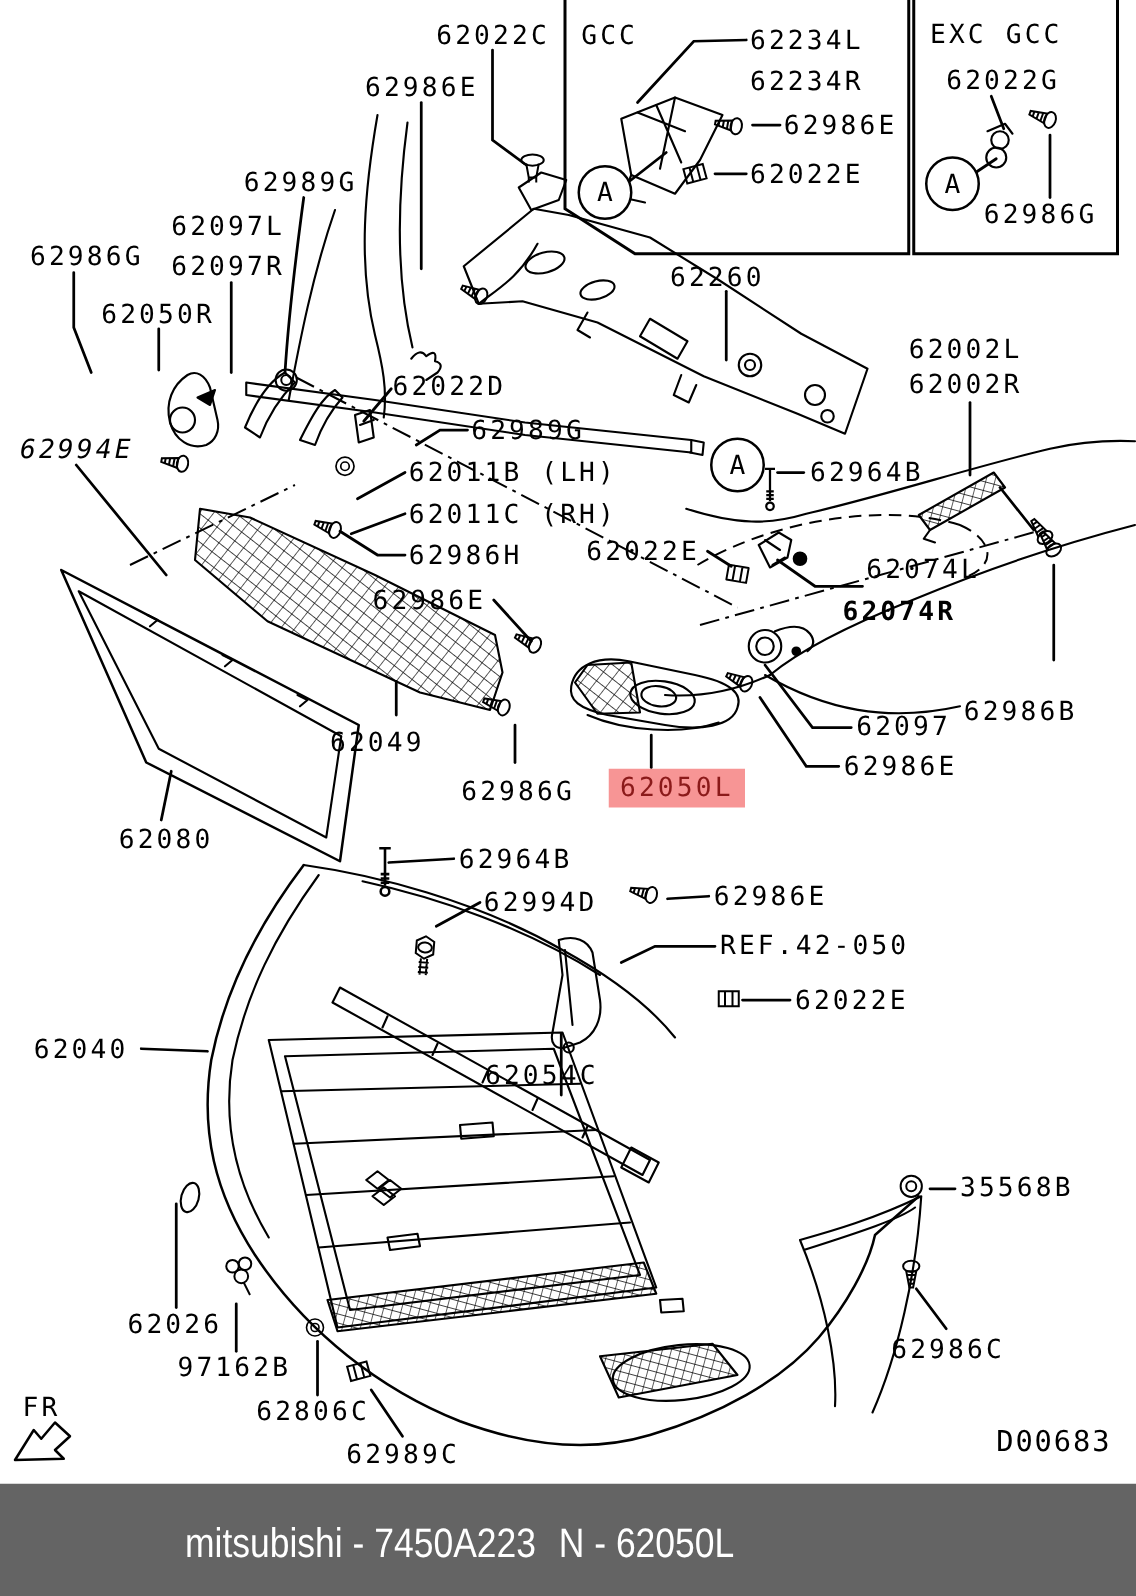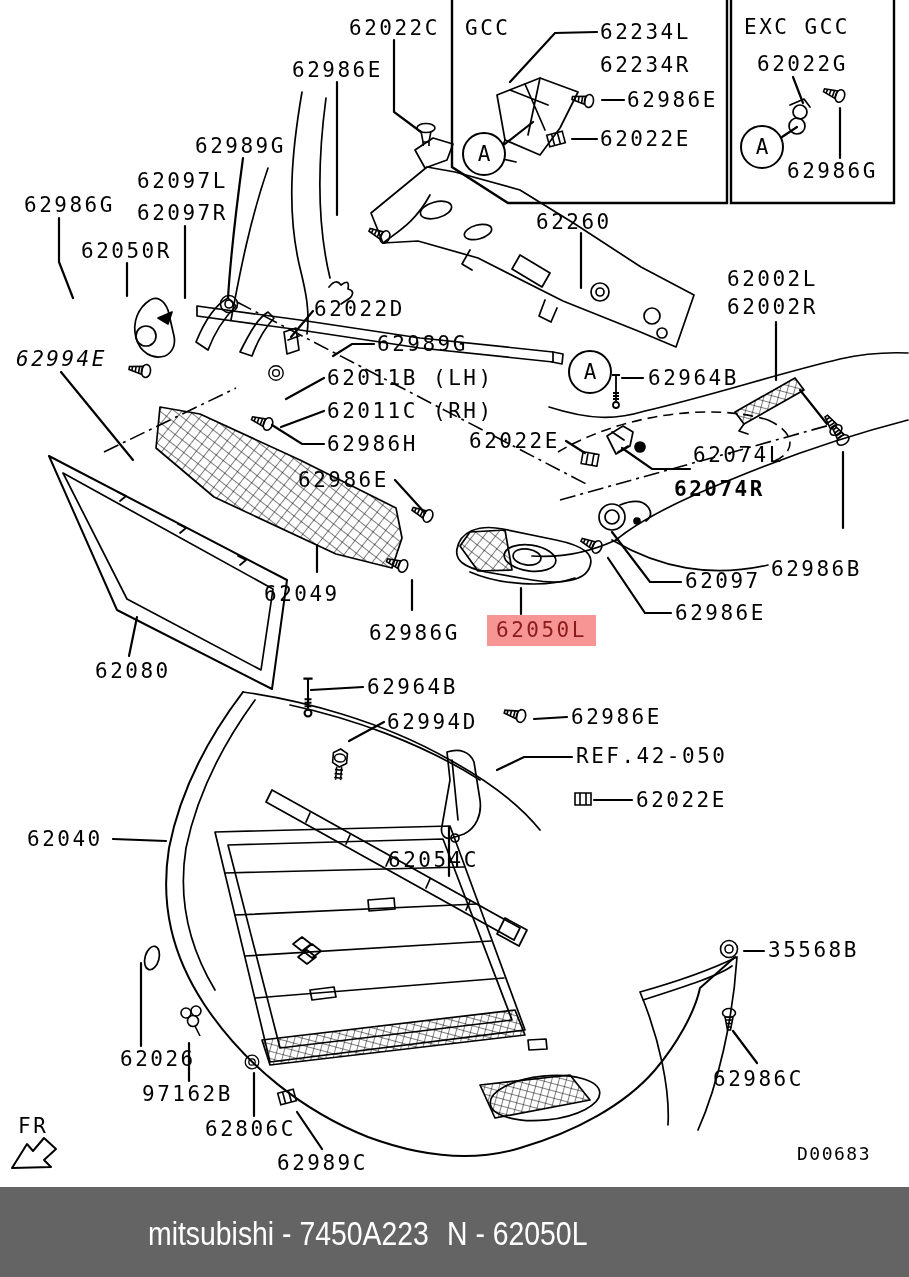--- a/index.html
+++ b/index.html
@@ -291,26 +291,26 @@
       <div class="lbl" style="left: 95px; top: 660px;">62080</div>
       <div class="lbl" style="left: 367px; top: 676px;">62964B</div>
       <div class="lbl" style="left: 387px; top: 711px;">62994D</div>
       <div class="lbl" style="left: 571px; top: 706px;">62986E</div>
       <div class="lbl" style="left: 576px; top: 745px;">REF.42-050</div>
       <div class="lbl" style="left: 636px; top: 789px;">62022E</div>
       <div class="lbl" style="left: 388px; top: 803px; margin-top: 46px;">62054C</div>
       <div class="lbl" style="left: 27px; top: 828px;">62040</div>
       <div class="lbl" style="left: 768px; top: 939px;">35568B</div>
       <div class="lbl" style="left: 713px; top: 1068px;">62986C</div>
-      <div class="lbl" style="left: 120px; top: 1048px; text-align: center;">62026</div>
+      <div class="lbl" style="left: 102px; top: 1048px; text-align: center;">62026</div>
       <div class="lbl" style="left: 142px; top: 1083px;">97162B</div>
       <div class="lbl" style="left: 205px; top: 1118px;">62806C</div>
       <div class="lbl" style="left: 277px; top: 1152px;">62989C</div>
       <div class="lbl" style="left: 18px; top: 1115px;">FR</div>
-      <div class="lbl small" style="left: 797px; top: 1143px; font-size: 18px;">D00683</div>
+      <div class="lbl small" style="left: 797px; top: 1143px; font-size: 23px;">D00683</div>
     </div>
 
   <div class="footer">
     <span class="f-left">mitsubishi - 7450A223</span>
     <span class="f-right">N - 62050L</span>
   </div>
 
 <div class="callout" style="left: 462px; top: 132px;">A</div>
     <div class="callout" style="left: 740px; top: 125px;">A</div>
     <div class="callout" style="left: 568px; top: 350px;">A</div>

